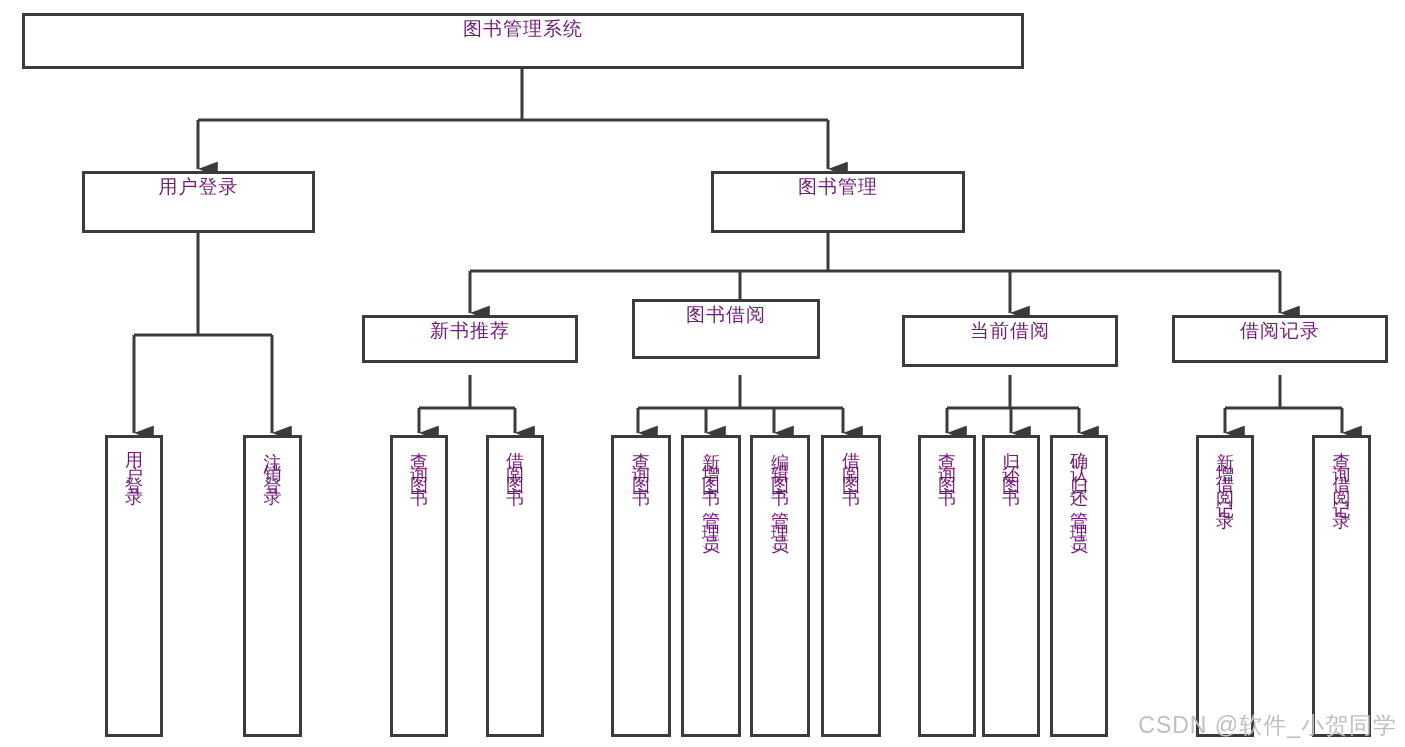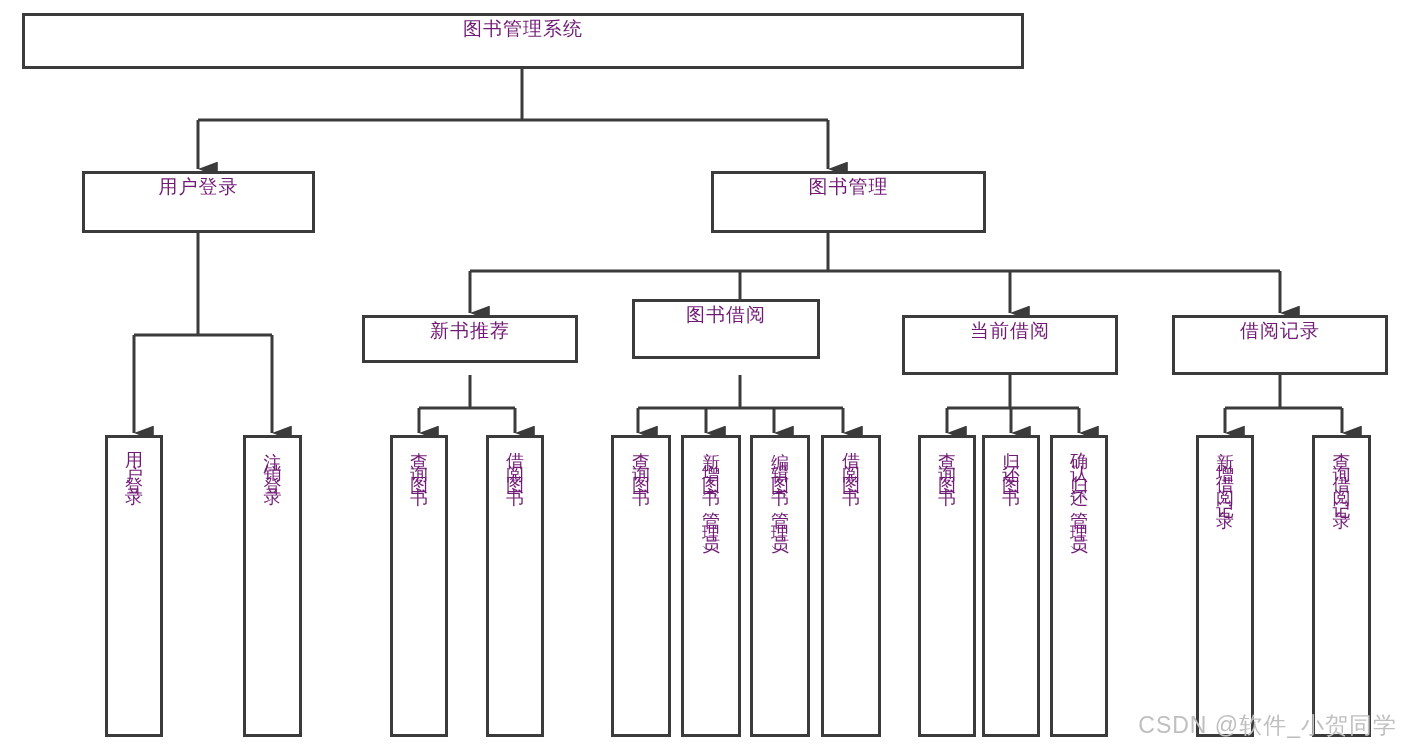--- a/index.html
+++ b/index.html
@@ -102,34 +102,34 @@
     </g>
   </svg>
 
   <div class="box h" style="left:22px;top:13px;width:1002px;height:56px">
     <span>图书管理系统</span>
   </div>
 
   <div class="box h" style="left:82px;top:171px;width:233px;height:62px">
     <span>用户登录</span>
   </div>
-  <div class="box h" style="left:711px;top:171px;width:275px;height:62px">
+  <div class="box h" style="left:711px;top:171px;width:254px;height:62px">
     <span>图书管理</span>
   </div>
 
   <div class="box h" style="left:362px;top:315px;width:216px;height:48px">
     <span>新书推荐</span>
   </div>
   <div class="box h" style="left:632px;top:299px;width:188px;height:60px">
     <span>图书借阅</span>
   </div>
-  <div class="box h" style="left:902px;top:315px;width:216px;height:60px">
+  <div class="box h" style="left:902px;top:315px;width:216px;height:52px">
     <span>当前借阅</span>
   </div>
-  <div class="box h" style="left:1172px;top:315px;width:216px;height:60px">
+  <div class="box h" style="left:1172px;top:315px;width:216px;height:48px">
     <span>借阅记录</span>
   </div>
 
   <div class="box v" style="left:105px;top:435px;width:58px;height:302px">
     <span>用户登录</span>
   </div>
   <div class="box v" style="left:243px;top:435px;width:59px;height:302px">
     <span>注销登录</span>
   </div>
 

